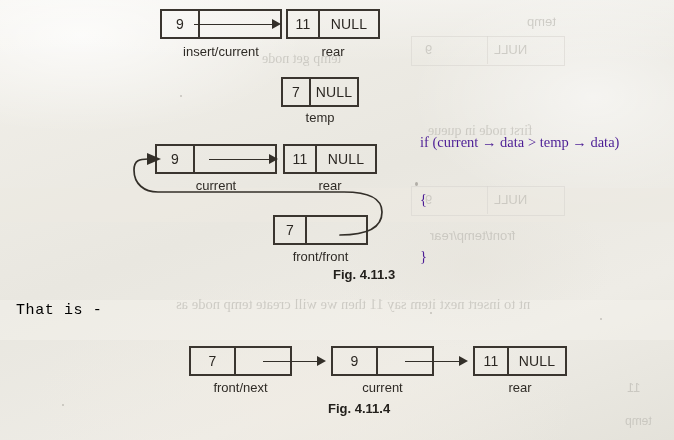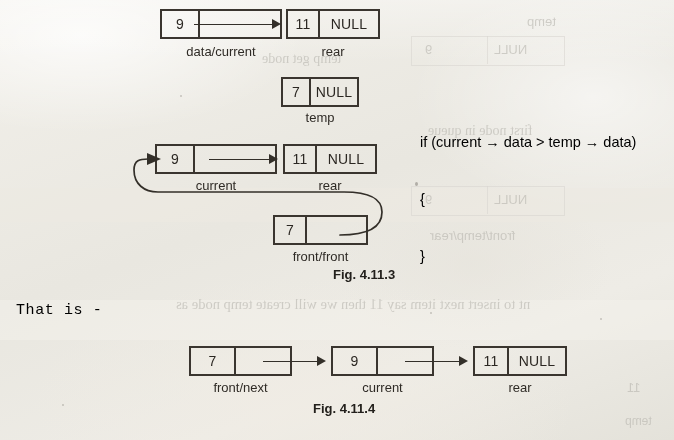--- a/index.html
+++ b/index.html
@@ -98,23 +98,23 @@
   }
   .curve-svg {
     position: absolute;
     pointer-events: none;
     overflow: visible;
   }
 
   
   .code-block {
     position: absolute;
-    font-family: Liberation Sans, sans-serif;
+    font-family: Liberation Serif, serif;
     font-size: 14.5px;
-    color: #000000;
+    color: #4c1d95;
     line-height: 19px;
     white-space: pre;
   }
   .code-line { white-space: pre; }
 
   
   .fig-caption {
     position: absolute;
     font-family: "Liberation Sans", sans-serif;
     font-weight: bold;
@@ -168,21 +168,21 @@
 
 <div class="bleed bleed-sans" style="left:627px; top:380px; font-size:13px;">11</div>
 <div class="bleed bleed-sans" style="left:625px; top:414px; font-size:12px;">temp</div>
 
 <div class="node" style="left:160px; top:9px; width:122px;">
   <div class="cell cell-data" style="width:38px;">9</div>
   <div class="cell" style="width:80px;"></div>
 </div>
 <div class="arrow-line" style="left:194px; top:24px; width:80px;"></div>
 <div class="arrow-head" style="left:272px; top:19px;"></div>
-<div class="node-label" style="left:160px; top:44px; width:122px;">data/current</div>
+<div class="node-label" style="left:160px; top:44px; width:122px;">insert/current</div>
 
 <div class="node" style="left:286px; top:9px; width:94px;">
   <div class="cell cell-data" style="width:32px;">11</div>
   <div class="cell" style="width:58px;">NULL</div>
 </div>
 <div class="node-label" style="left:286px; top:44px; width:94px;">rear</div>
 
 <div class="node" style="left:281px; top:77px; width:78px;">
   <div class="cell cell-data" style="width:28px;">7</div>
   <div class="cell" style="width:46px;">NULL</div>
@@ -239,19 +239,19 @@
 <div class="arrow-line" style="left:405px; top:361px; width:56px;"></div>
 <div class="arrow-head" style="left:459px; top:356px;"></div>
 <div class="node-label" style="left:331px; top:380px; width:103px;">current</div>
 
 <div class="node" style="left:473px; top:346px; width:94px;">
   <div class="cell cell-data" style="width:34px;">11</div>
   <div class="cell" style="width:56px;">NULL</div>
 </div>
 <div class="node-label" style="left:473px; top:380px; width:94px;">rear</div>
 
-<div class="fig-caption" style="left:313px; top:401px;">Fig. 4.11.4</div>
+<div class="fig-caption" style="left:328px; top:401px;">Fig. 4.11.4</div>
 
 <div class="speck" style="left:415px; top:182px; width:3px; height:4px; opacity:0.7;"></div>
 <div class="speck" style="left:180px; top:95px; width:2px; height:2px;"></div>
 <div class="speck" style="left:600px; top:318px; width:2px; height:2px;"></div>
 <div class="speck" style="left:62px; top:404px; width:2px; height:2px;"></div>
 <div class="speck" style="left:430px; top:312px; width:2px; height:2px;"></div>
 
 </body></html>

